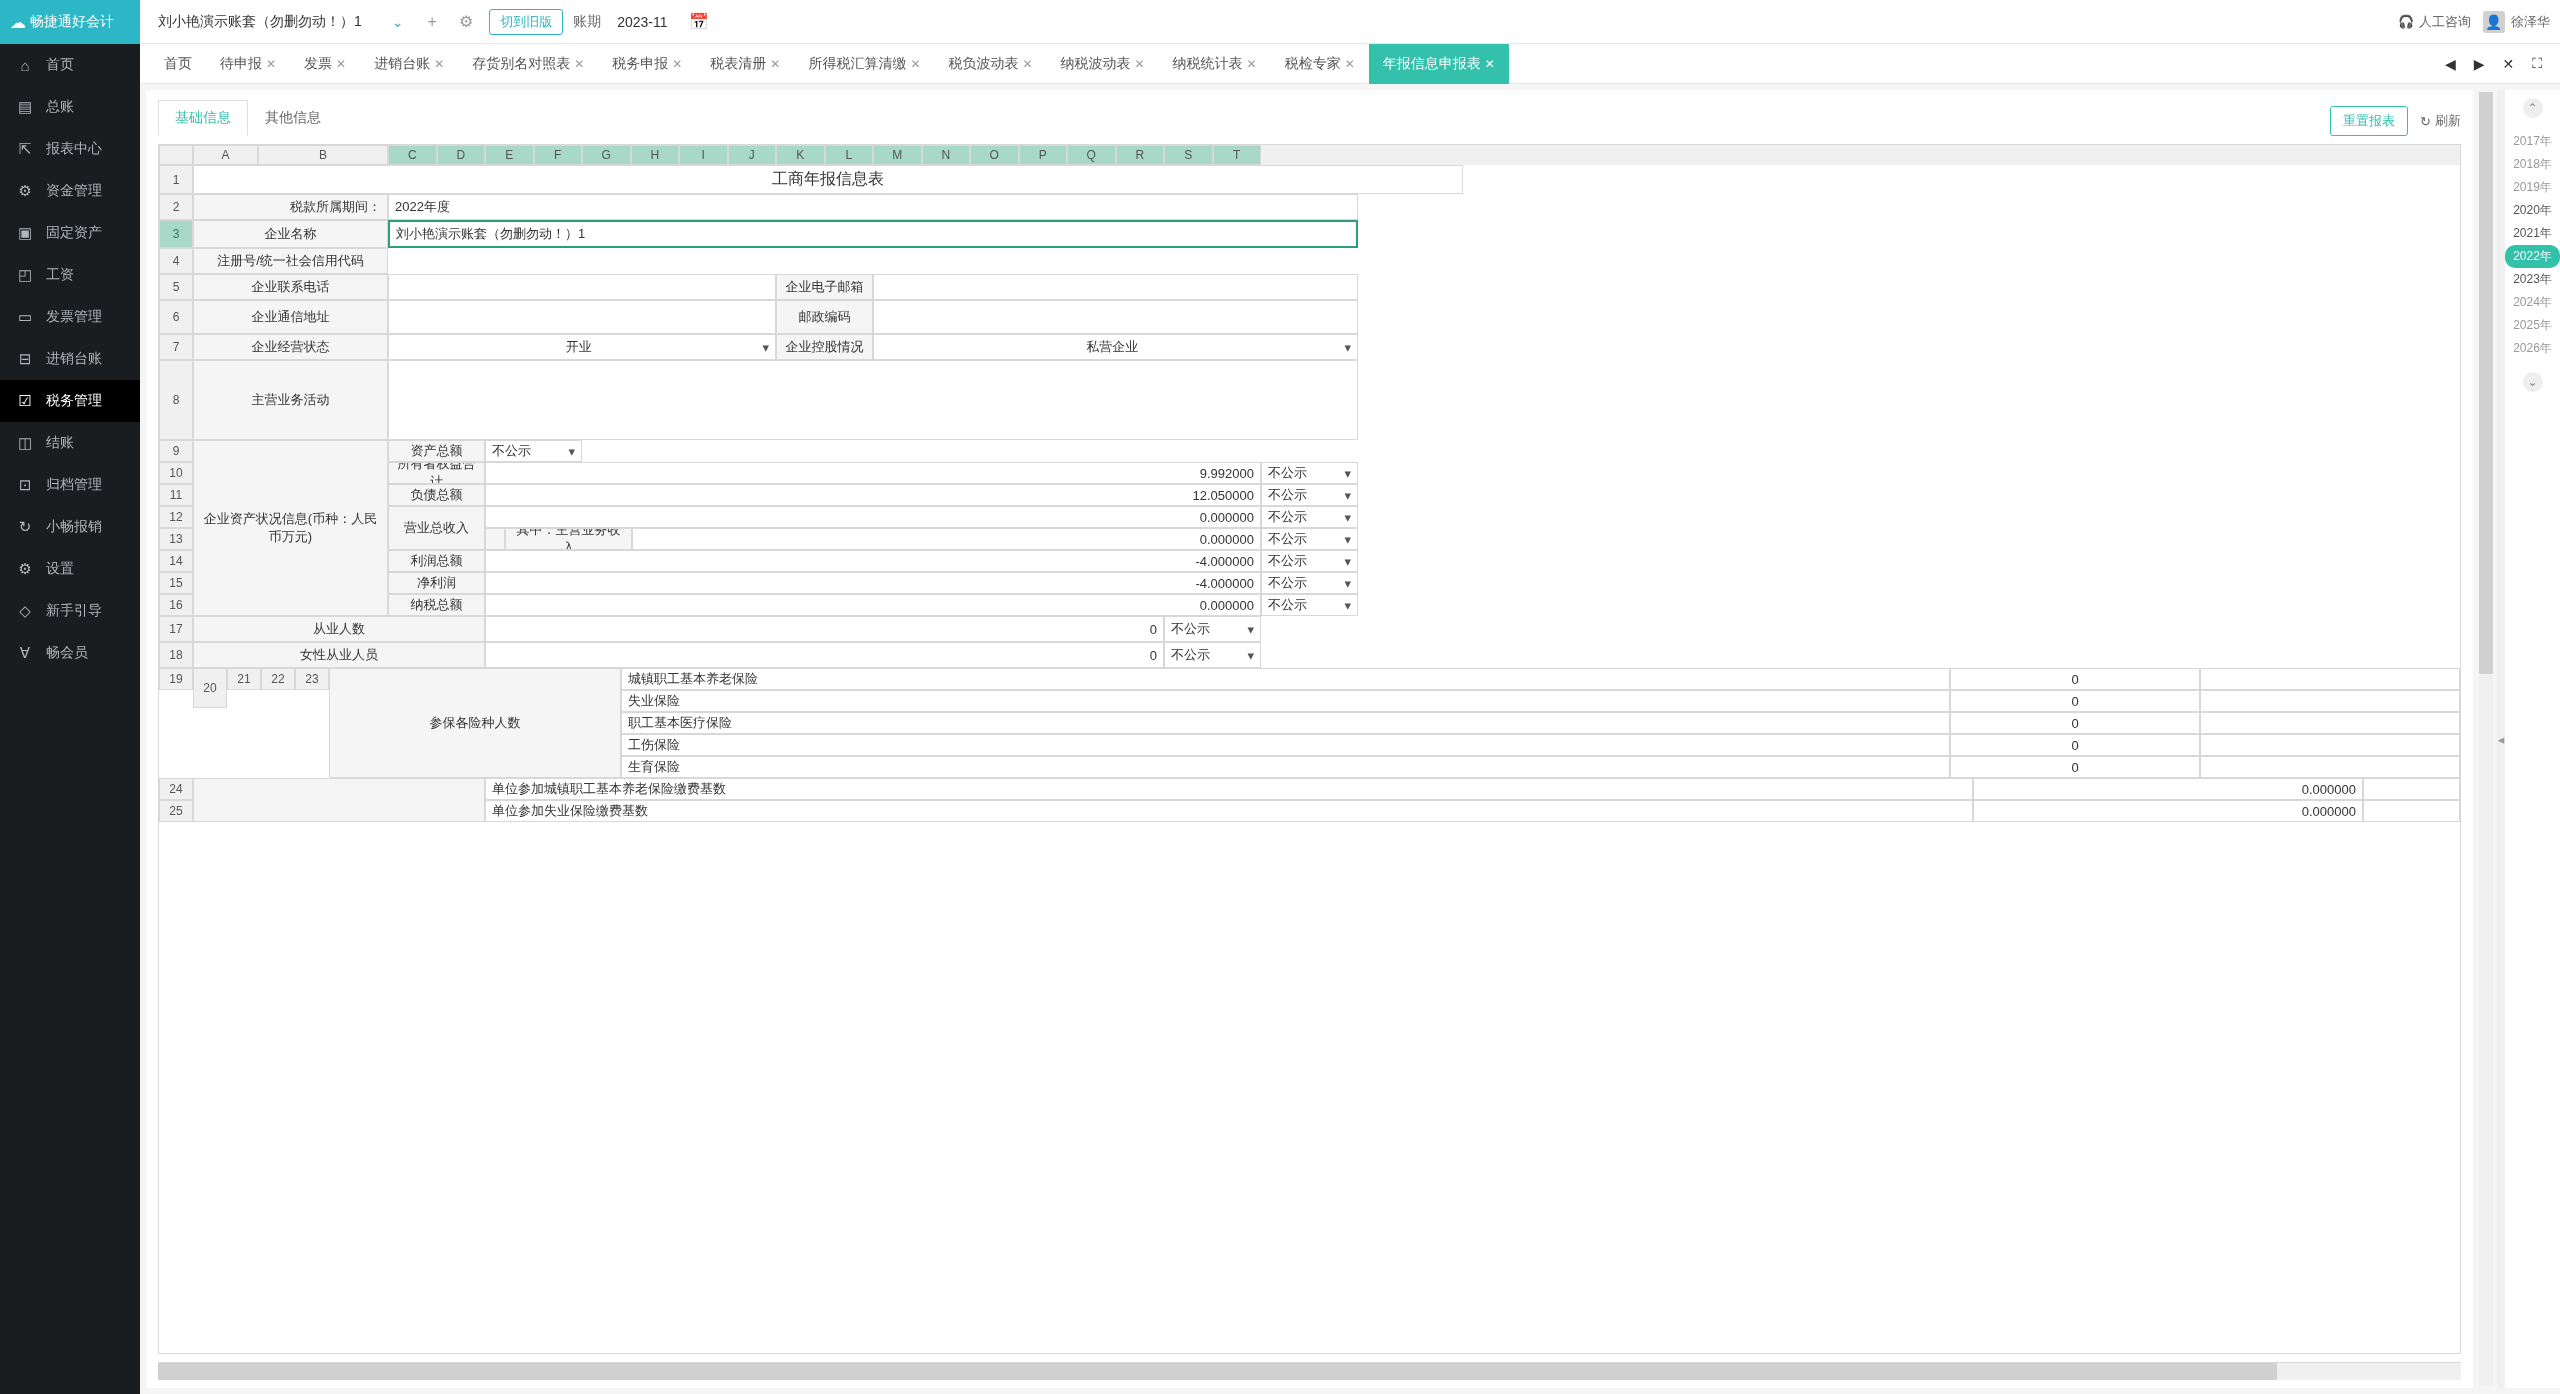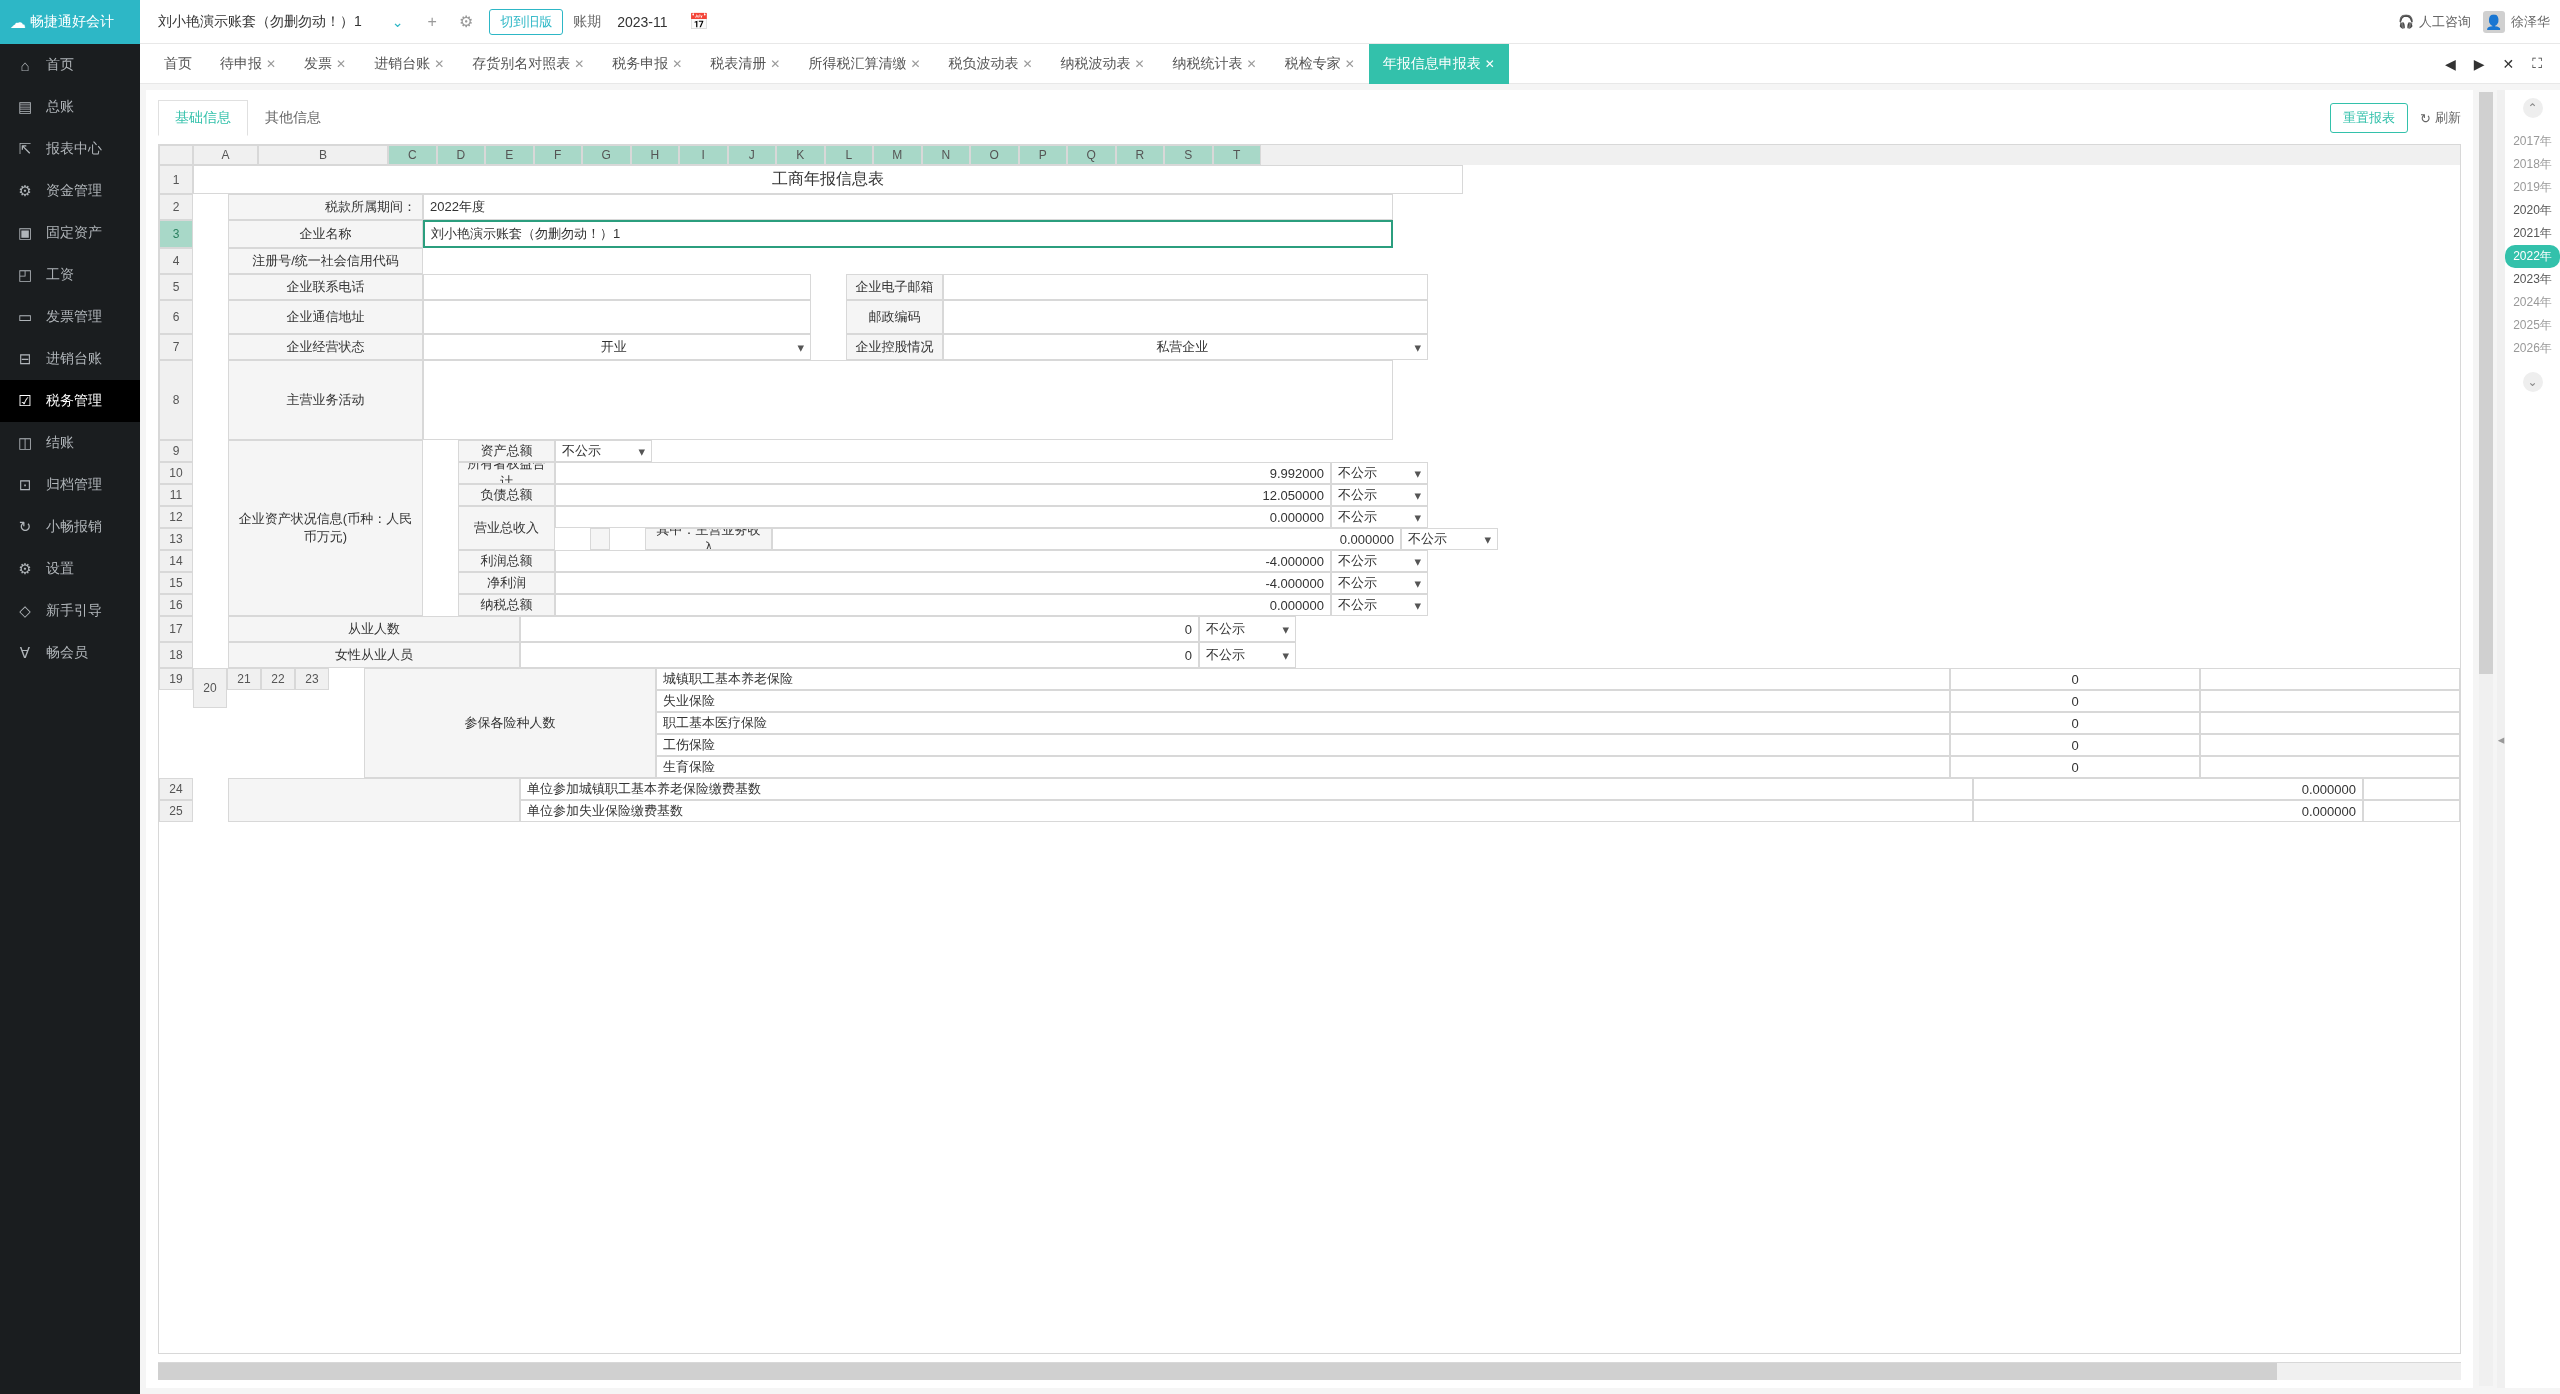--- a/index.html
+++ b/index.html
@@ -41,21 +41,21 @@
     .tab.active { background: #33c1ab; color: #fff; }
     .tab.active .close { color: #fff; }
     .tabs-ctrl { display: flex; align-items: center; gap: 2px; }
     .tabs-ctrl .ctrl-btn { padding: 4px 8px; cursor: pointer; color: #333; font-size: 14px; }
     
     
     .content { flex: 1; display: flex; min-height: 0; background: #f5f5f5; }
     .content-main { flex: 1; display: flex; flex-direction: column; background: #fff; margin: 6px; min-width: 0; }
     
     
-    .sub-header { display: flex; align-items: center; padding: 10px 12px 0; }
+    .sub-header { display: flex; align-items: flex-end; padding: 10px 12px 0; }
     .sub-tabs { display: flex; }
     .sub-tab { padding: 8px 16px; cursor: pointer; color: #666; border: 1px solid transparent; font-size: 14px; }
     .sub-tab.active { color: #33c1ab; border: 1px solid #e0e0e0; border-bottom-color: #fff; background: #fff; }
     .sub-toolbar { margin-left: auto; display: flex; gap: 12px; align-items: center; }
     .btn-reset { border: 1px solid #33c1ab; color: #33c1ab; padding: 5px 12px; border-radius: 3px; cursor: pointer; background: #fff; font-size: 13px; }
     .btn-refresh { display: flex; align-items: center; gap: 4px; color: #666; cursor: pointer; font-size: 13px; }
     
     
     .sheet-wrap { flex: 1; overflow: auto; margin: 8px 12px; border: 1px solid #d8d8d8; min-height: 0; position: relative; }
     .col-headers { display: flex; background: #f0f0f0; position: sticky; top: 0; z-index: 2; }
@@ -63,21 +63,21 @@
     .col-h.corner { width: 34px; }
     .col-h.b { width: 65px; }
     .col-h.c { width: 130px; }
     .col-h.letter { width: 48.5px; }
     .col-h.active { background: #a8d8c8; }
     
     .row { display: flex; }
     .row-h { width: 34px; border: 1px solid #d8d8d8; background: #f0f0f0; text-align: center; padding: 3px 0; color: #555; flex-shrink: 0; display: flex; align-items: center; justify-content: center; font-size: 12px; }
     .row-h.active { background: #a8d8c8; color: #2b8060; }
     .cell { border: 1px solid #d8d8d8; padding: 3px 6px; display: flex; align-items: center; background: #fff; overflow: hidden; }
-    .cell.label { background: #f5f5f5; justify-content: center; text-align: center; margin-left: 35px; }
+    .cell.label { background: #f5f5f5; justify-content: center; text-align: center; }
     .cell.selected { border: 2px solid #2b9e7e; }
     .cell.right { justify-content: flex-end; }
     .cell .dd { margin-left: auto; color: #555; }
     
     .row-tall { min-height: 80px; }
     .row-med { min-height: 34px; }
     
     
     .hscroll-area { height: 18px; background: #f0f0f0; border-top: 1px solid #d8d8d8; position: relative; margin: 0 12px 8px; }
     .hscroll-thumb { position: absolute; left: 0; width: 92%; height: 100%; background: #d0d0d0; }

